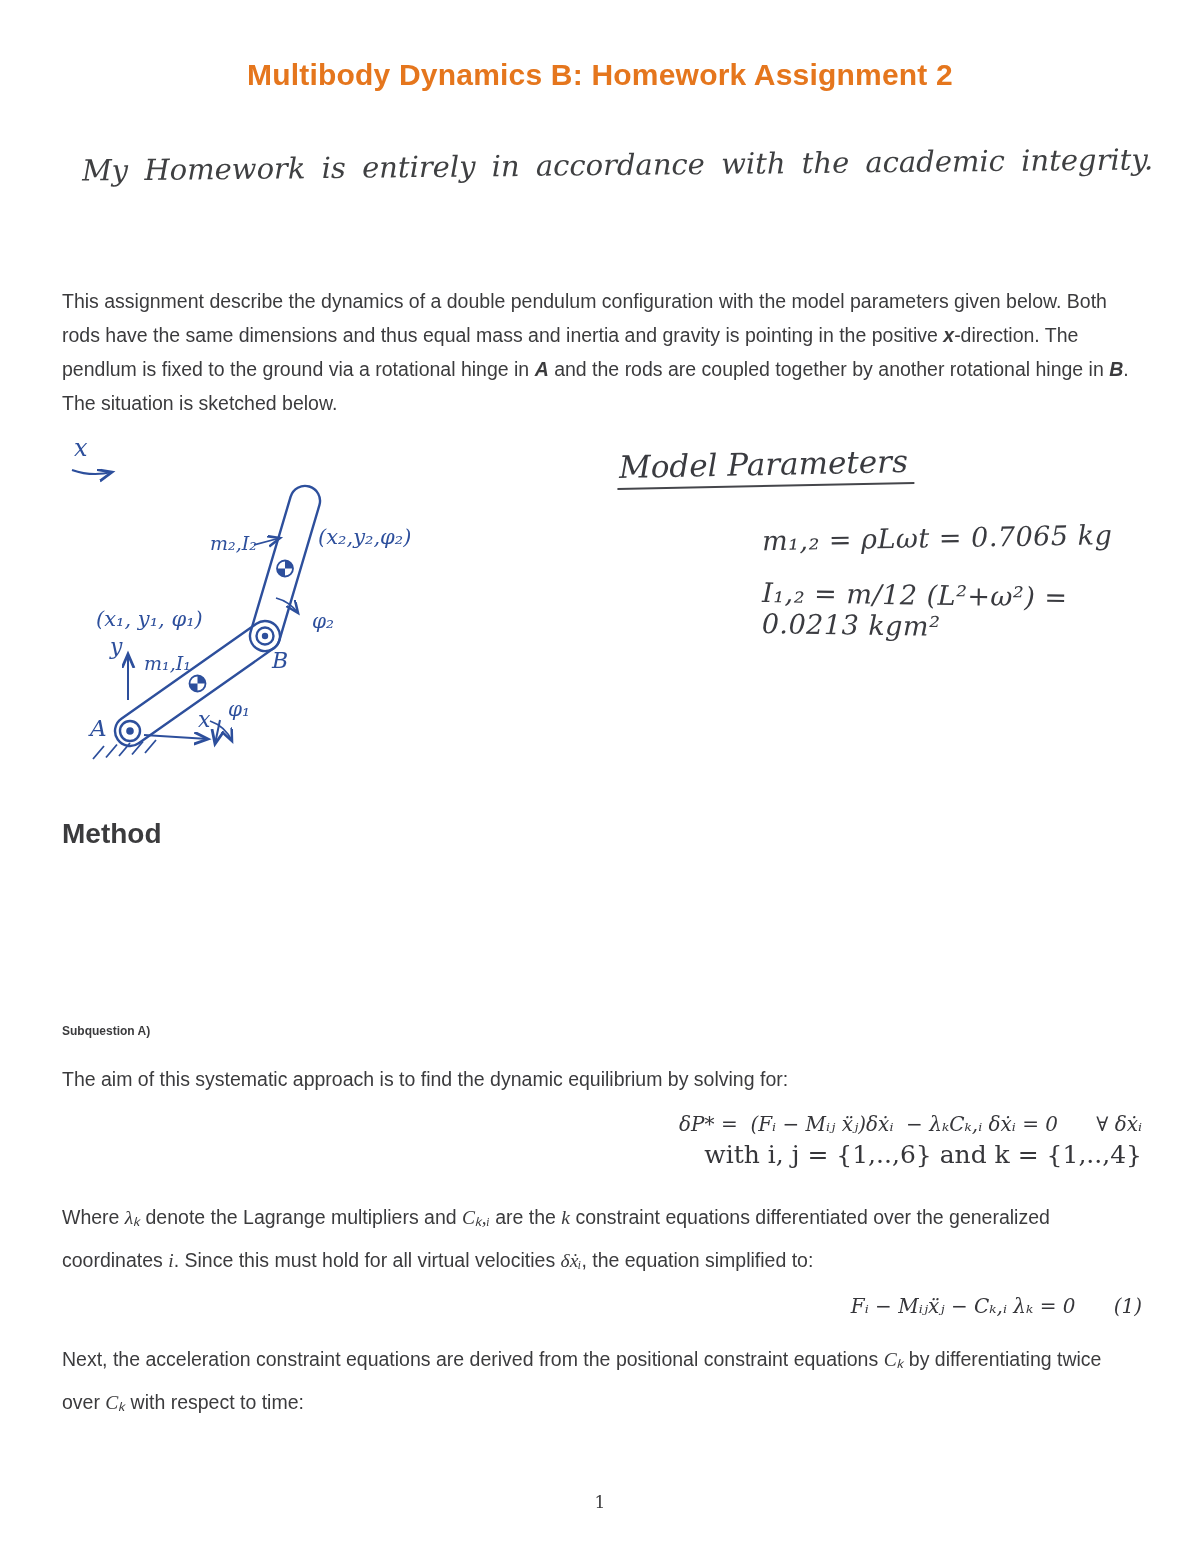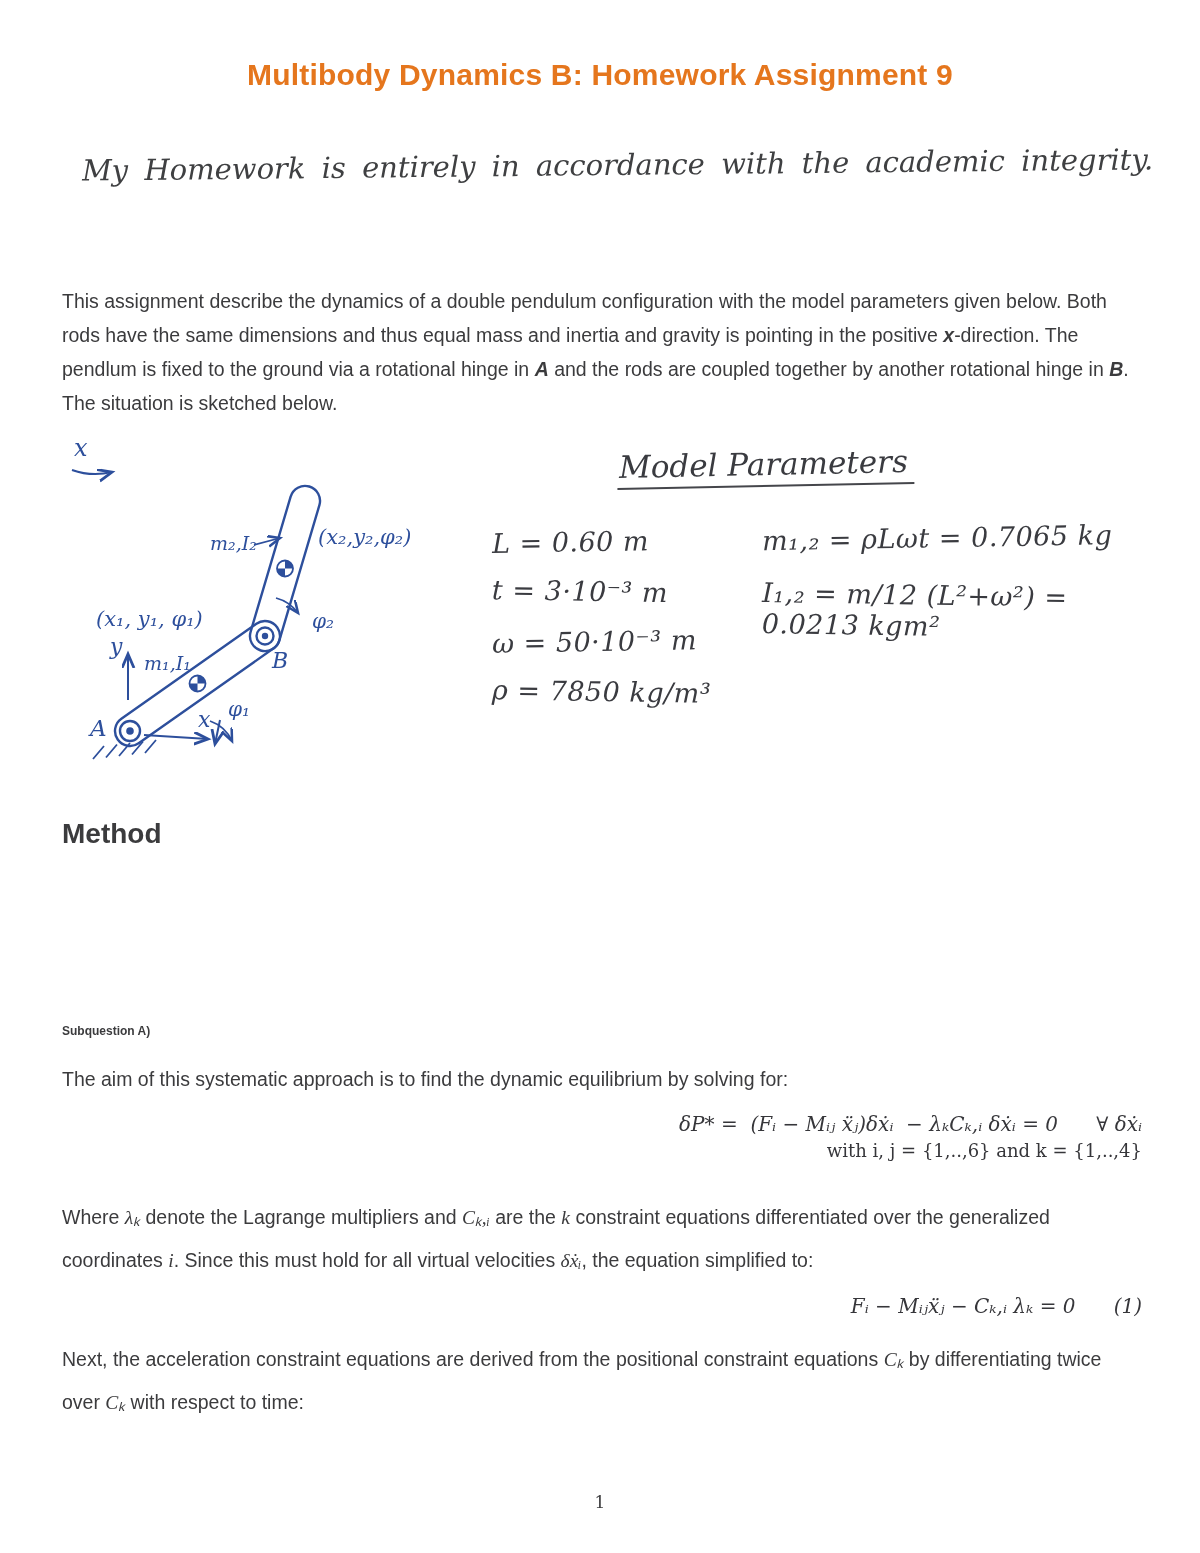--- a/index.html
+++ b/index.html
@@ -66,38 +66,38 @@
   }
   .lead { position:absolute; top:1062px; left:62px; width:1080px; }
 
   .equation { position:absolute; left:62px; width:1080px; text-align:right; }
   .eq1 { top:1112px; }
   .eq2 { top:1294px; }
   .eq-line {
     font-family:"DejaVu Serif","DejaVu Sans",serif; font-style:italic;
     font-size:20px; color:#36363a; white-space:pre;
   }
-  .eq-sub { font-style:normal; font-size:18px; margin-top:4px; }
+  .eq-sub { font-style:normal; font-size:25px; margin-top:4px; }
 
   .wide { line-height:43px; }
   .where-par { position:absolute; top:1196px; left:62px; width:1080px; }
   .next-par  { position:absolute; top:1338px; left:62px; width:1080px; }
 
   .page-number {
     position:absolute; top:1492px; left:0; width:100%;
     text-align:center; font-size:17px; color:#3b3b3d;
     font-family:"DejaVu Serif", serif;
   }
 </style>
 </head>
 <body>
 
 <div class="page">
 
-  <h1 class="doc-title">Multibody Dynamics B: Homework Assignment 9</h1>
+  <h1 class="doc-title">Multibody Dynamics B: Homework Assignment 2</h1>
 
   <div class="hw-statement">My Homework is entirely in accordance with the academic integrity.</div>
 
   <p class="body intro"><span>This assignment describe the dynamics of a double pendulum configuration with the model parameters given below. Both rods have the same dimensions and thus equal mass and inertia and gravity is pointing in the positive </span><span class="bi">x</span><span>-direction. The pendlum is fixed to the ground via a rotational hinge in </span><span class="bi">A</span><span> and the rods are coupled together by another rotational hinge in </span><span class="bi">B</span><span>. The situation is sketched below.</span></p>
 
   <div class="figure">
 
     <svg class="sketch" viewBox="0 0 440 370">
       <defs>
         <marker id="ah" markerWidth="10" markerHeight="8" refX="7" refY="3" orient="auto">
@@ -147,26 +147,20 @@
 
       <text x="34" y="198" font-size="21">(x₁, y₁, φ₁)</text>
       <text x="82" y="242" font-size="19">m₁,I₁</text>
       <text x="256" y="116" font-size="21">(x₂,y₂,φ₂)</text>
       <text x="148" y="122" font-size="19">m₂,I₂</text>
       <path d="M192,117 L218,110" stroke="#2d4f9c" stroke-width="1.8" fill="none" marker-end="url(#ah)"></path>
     </svg>
 
     <div class="params">
       <div class="params-title">Model Parameters</div>
-      <div class="params-left">
-        <div class="hw-line">L = 0.60 m</div>
-        <div class="hw-line">t = 3·10⁻³ m</div>
-        <div class="hw-line">ω = 50·10⁻³ m</div>
-        <div class="hw-line">ρ = 7850 kg/m³</div>
-      </div>
       <div class="params-right">
         <div class="hw-line">m₁,₂ = ρLωt = 0.7065 kg</div>
         <div class="hw-line">I₁,₂ = m/12 (L²+ω²) = 0.0213 kgm²</div>
       </div>
     </div>
   </div>
 
   <h2 class="method-heading">Method</h2>
 
   <h3 class="subq-heading">Subquestion A)</h3>

